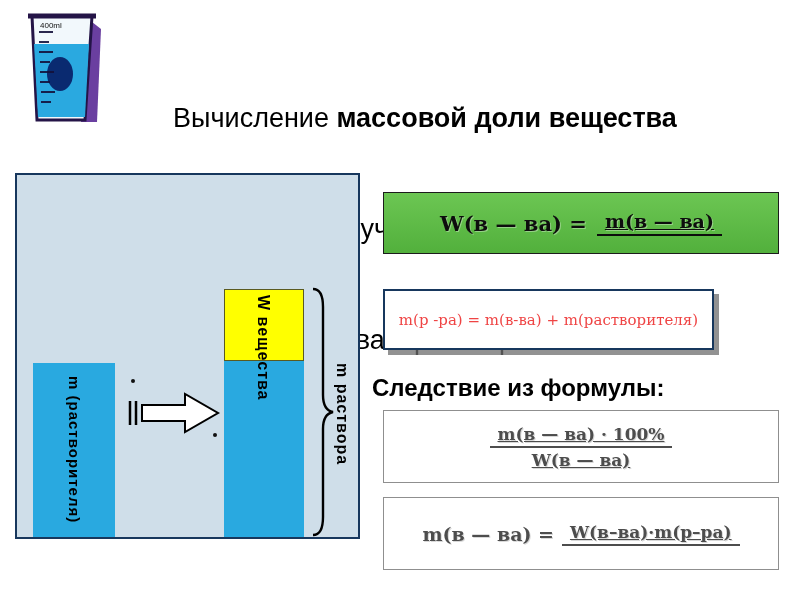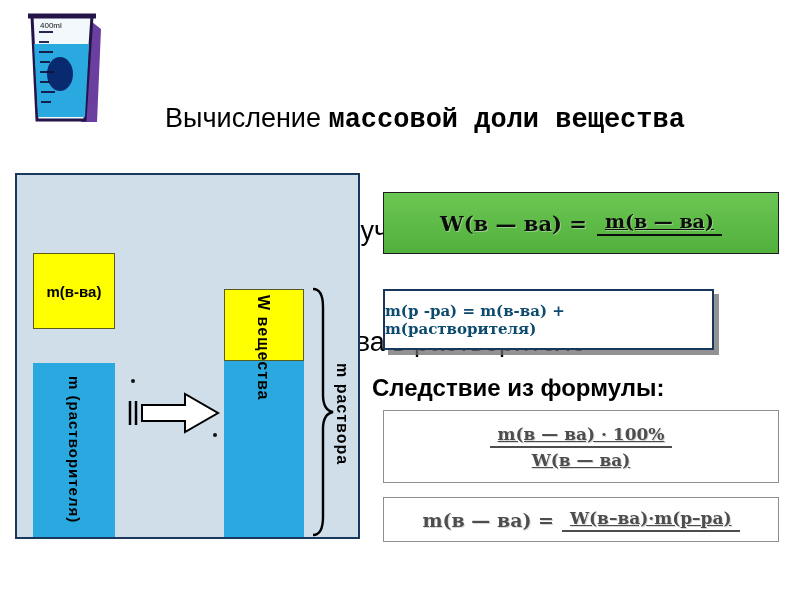--- a/index.html
+++ b/index.html
@@ -5,21 +5,21 @@
   * { margin:0; padding:0; box-sizing:border-box; }
   html,body { background:#888; }
   .slide {
     position:relative; width:800px; height:600px; background:#ffffff;
     font-family:"Liberation Sans", sans-serif; overflow:hidden; margin:0 auto;
   }
 
   
   .title { position:absolute; left:80px; top:26px; width:690px; text-align:center;
            font-size:27px; line-height:37px; color:#000; white-space:pre-wrap; }
-  .title b { font-weight:700;font-family:Liberation Mono, monospace; }
+  .title b { font-weight:700; }
 
   
   .beaker { position:absolute; left:18px; top:8px; }
 
   
   .panel { position:absolute; left:15px; top:173px; width:345px; height:366px;
            background:#cfdee9; border:2px solid #17375d; }
   .ybox { position:absolute; left:16px; top:78px; width:82px; height:76px;
           background:#ffff00; border:1px solid #5a5a20; display:flex;
           align-items:center; justify-content:center;
@@ -52,32 +52,32 @@
                display:flex; align-items:center; justify-content:center; gap:10px;
                font-weight:600; font-size:21px; color:#0d0d0d;
                text-shadow:1px 1px 0 rgba(255,255,255,0.35); }
   .green-box .frac { font-size:19px; }
 
   
   .sum-box { position:absolute; left:383px; top:277px; width:331px; height:61px;
              background:#ffffff; border:2px solid #17375d;
              box-shadow:5px 5px 0 rgba(110,110,110,0.75);
              display:flex; align-items:center; justify-content:center;
-             font-weight:700; font-size:15px; color:#0c4a6e; }
+             font-weight:400; font-size:15px; color:#ef4444; }
 
   
   .consequence-label { position:absolute; left:372px; top:374px;
                        font-weight:700; font-size:24px; color:#000; }
   .cbox { position:absolute; left:383px; width:396px; background:#fff;
           border:1px solid #8f8f8f;
           display:flex; align-items:center; justify-content:center; gap:8px;
           font-weight:700; font-size:19px; color:#4d4d4d;
           text-shadow:1px 1px 0 #d8d8d8; }
   .c1 { top:398px; height:73px; }
-  .c2 { top:485px; height:45px; }
+  .c2 { top:485px; height:73px; }
   .cbox .frac { font-size:17px; }
 </style>
 </head>
 <body>
 
 <div class="slide">
 
   <svg class="beaker" width="92" height="118" viewBox="0 0 92 118">
     <path d="M74,14 L83,21 L79,114 L63,114 Z" fill="#6a3fa0"></path>
     <path d="M14,8 L74,8 L67,112 L19,112 Z" fill="#f2f8fc" stroke="#241447" stroke-width="3"></path>
@@ -97,23 +97,20 @@
     <text x="22" y="20" font-size="8" fill="#101010" font-family="Liberation Sans, sans-serif">400ml</text>
   </svg>
 
   <div class="title">
     <div><span>Вычисление </span><b>массовой доли вещества</b></div>
     <div>в растворе,  полученном  при растворении</div>
     <div>вещества в растворителе</div>
   </div>
 
   <div class="panel">
-    <div class="ybox">
-      <span>m(в-ва)</span>
-    </div>
     <div class="solvent">
       <span class="vtext">m (растворителя)</span>
     </div>
 
     <span class="dot dot1"></span>
     <span class="dot dot2"></span>
 
     <svg class="arrow" width="95" height="44" viewBox="0 0 95 44">
       <line x1="3" y1="10" x2="3" y2="34" stroke="#000" stroke-width="2.5"></line>
       <line x1="9" y1="10" x2="9" y2="34" stroke="#000" stroke-width="2.5"></line>

